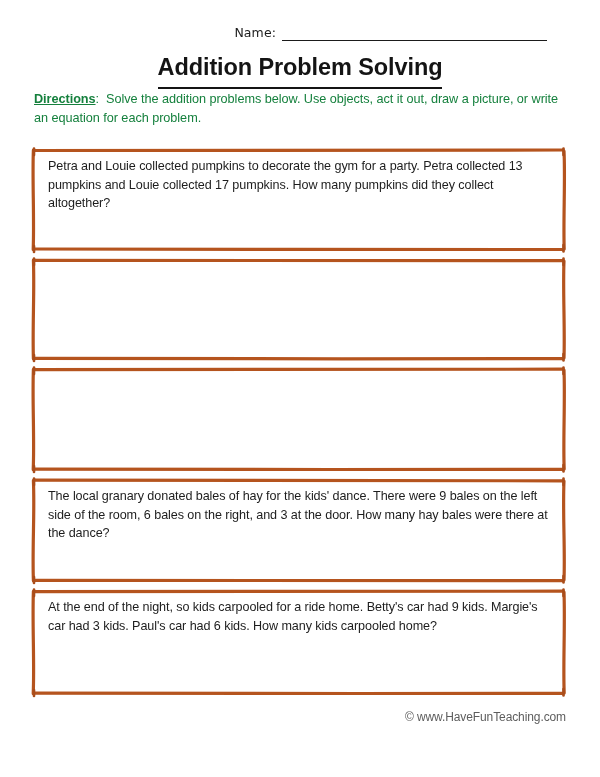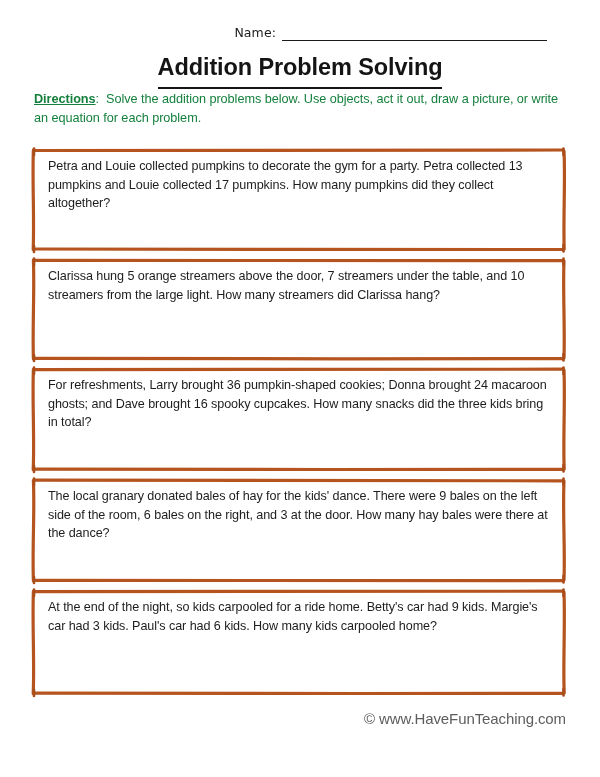--- a/index.html
+++ b/index.html
@@ -132,21 +132,21 @@
   .h2 { height: 103px; }
   .h3 { height: 105px; }
   .h4 { height: 105px; }
   .h5 { height: 107px; }
 
   
   .footer {
     position: absolute;
     right: 34px;
     top: 710px;
-    font-size: 15px;
+    font-size: 12px;
     color: #5d5d5d;
     letter-spacing: -0.1px;
     font-family: "Liberation Sans", sans-serif;
   }
 </style>
 </head>
 <body>
 
 <div class="page">
 
@@ -196,41 +196,39 @@
             <path d="M3.4 2.2 C 4.6 32, 2.4 68, 3.4 100.8"></path>
           </g>
           <g stroke="#A94D1B" stroke-width="2.6" stroke-linecap="round">
             <path d="M4 0.5 L 4 7"></path>
             <path d="M533.5 0.5 L 533.5 7"></path>
             <path d="M4 97 L 4 103"></path>
             <path d="M533.5 96 L 533.5 102.5"></path>
           </g>
         </svg>
       </div>
-      <div class="problem-text">Clarissa hung 5 orange streamers above the door, 7 streamers under the table, and 10 streamers from the large light.  How many streamers did Clarissa hang?</div>
     </div>
 
     <div class="problem-box h3">
       <div class="frame">
         <svg viewBox="0 0 537 105" preserveAspectRatio="none" aria-hidden="true">
           <g fill="none" stroke="#B5541E" stroke-width="3.2" stroke-linecap="round" stroke-linejoin="round">
             <path d="M4 2.6 C 130 1.4, 320 3.6, 533 2.2"></path>
             <path d="M534 3 C 535.2 34, 533 74, 534.2 102"></path>
             <path d="M533 102.4 C 370 103.6, 150 101.2, 4 102.2"></path>
             <path d="M3.4 2.4 C 2.2 34, 4.6 72, 3.2 102.6"></path>
           </g>
           <g stroke="#A94D1B" stroke-width="2.6" stroke-linecap="round">
             <path d="M4 0.5 L 4 7"></path>
             <path d="M533.5 0.5 L 533.5 7"></path>
             <path d="M4 99 L 4 105"></path>
             <path d="M533.5 98 L 533.5 104.5"></path>
           </g>
         </svg>
       </div>
-      <div class="problem-text">For refreshments, Larry brought 36 pumpkin-shaped cookies; Donna brought 24 macaroon ghosts; and Dave brought 16 spooky cupcakes. How many snacks did the three kids bring in total?</div>
     </div>
 
     <div class="problem-box h4">
       <div class="frame">
         <svg viewBox="0 0 537 105" preserveAspectRatio="none" aria-hidden="true">
           <g fill="none" stroke="#B5541E" stroke-width="3.2" stroke-linecap="round" stroke-linejoin="round">
             <path d="M4 2.2 C 160 3.4, 340 1.6, 533 2.8"></path>
             <path d="M534 3 C 532.6 34, 535.2 72, 534 102"></path>
             <path d="M533 102.6 C 340 101.4, 170 103.4, 4 102.4"></path>
             <path d="M3.4 2.6 C 4.8 34, 2.2 70, 3.4 102.8"></path>

